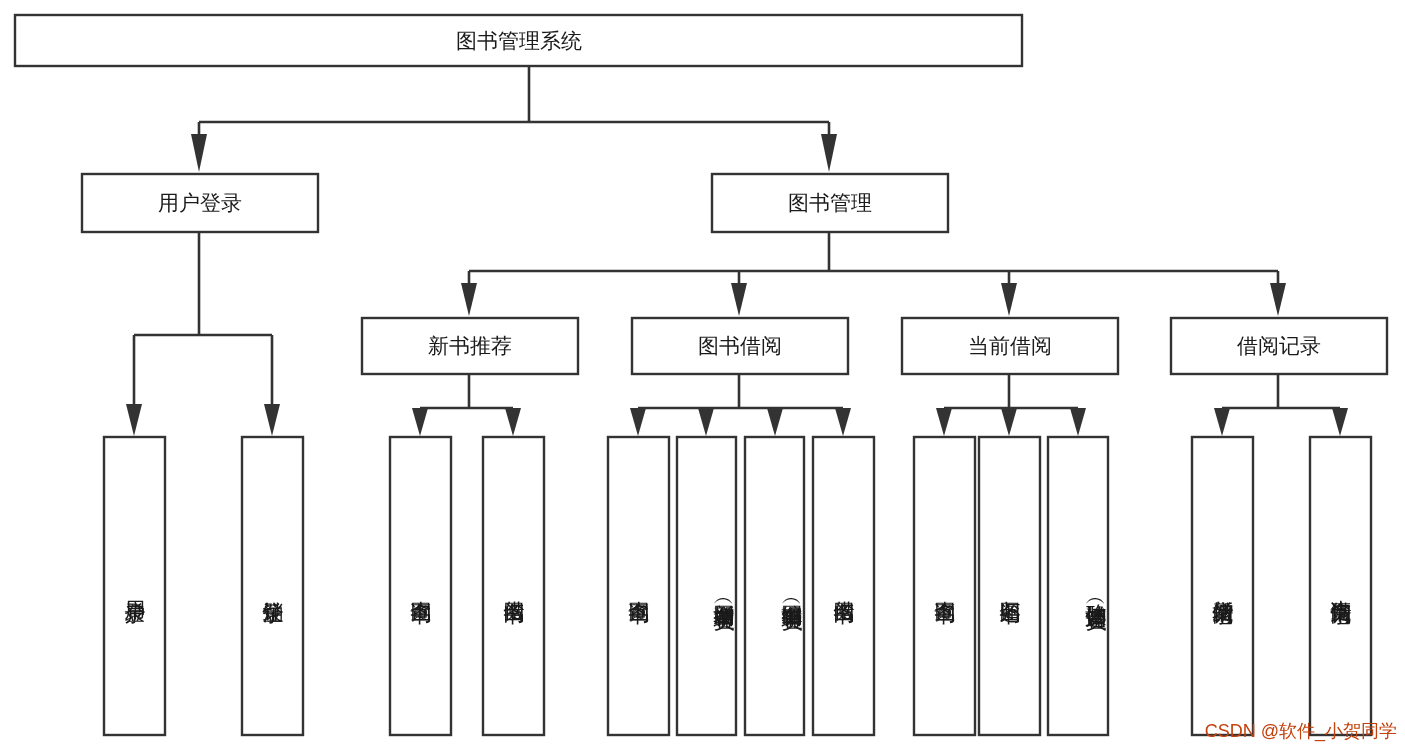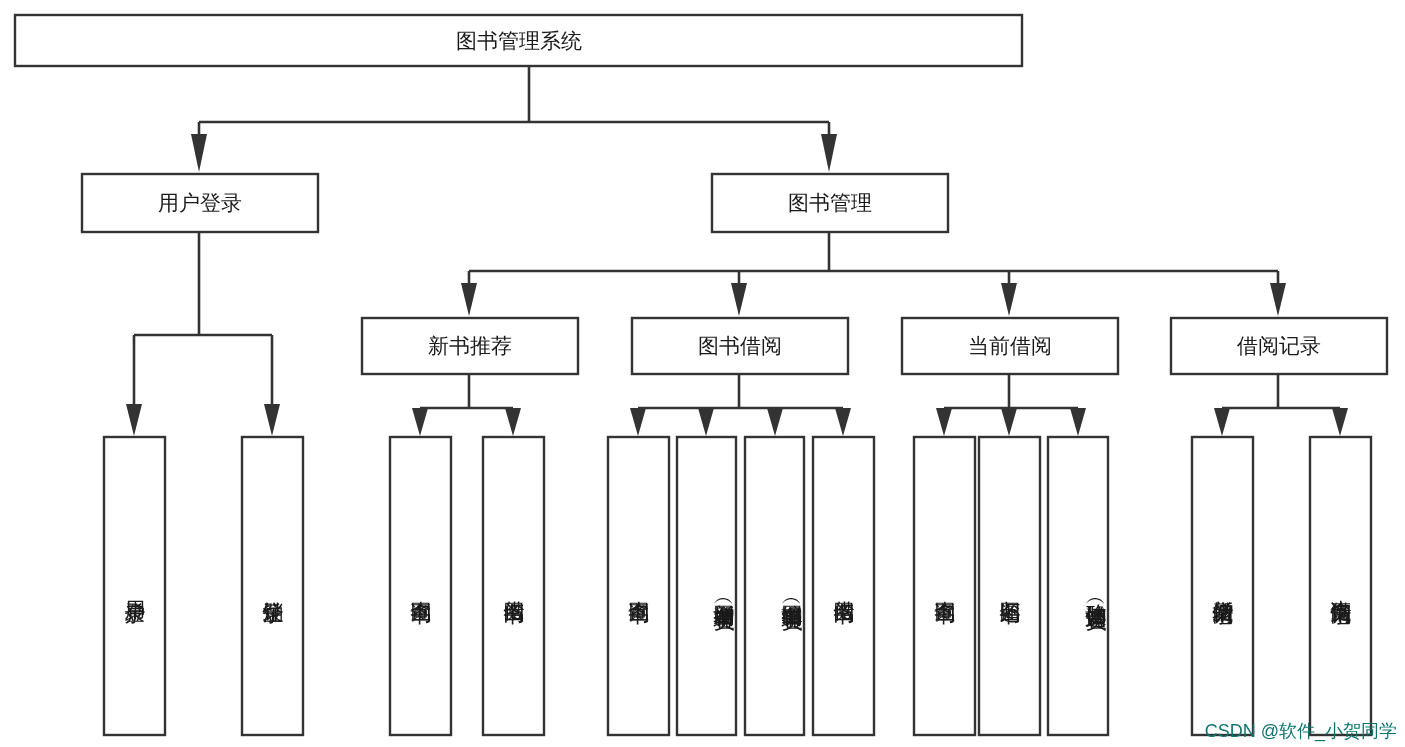--- a/index.html
+++ b/index.html
@@ -66,21 +66,21 @@
     justify-content: center;
     pointer-events: none;
     letter-spacing: 1px;
   }
   .watermark {
     position: absolute;
     right: 8px;
     bottom: 4px;
     font-family: "Liberation Sans", "DejaVu Sans", sans-serif;
     font-size: 18px;
-    color: #0f766e;
+    color: #c2410c;
     white-space: nowrap;
     user-select: none;
   }
 </style>
 </head>
 <body>
 
 <div id="diagram-root">
 
   <svg id="diagram-svg" viewBox="0 0 1405 747">

